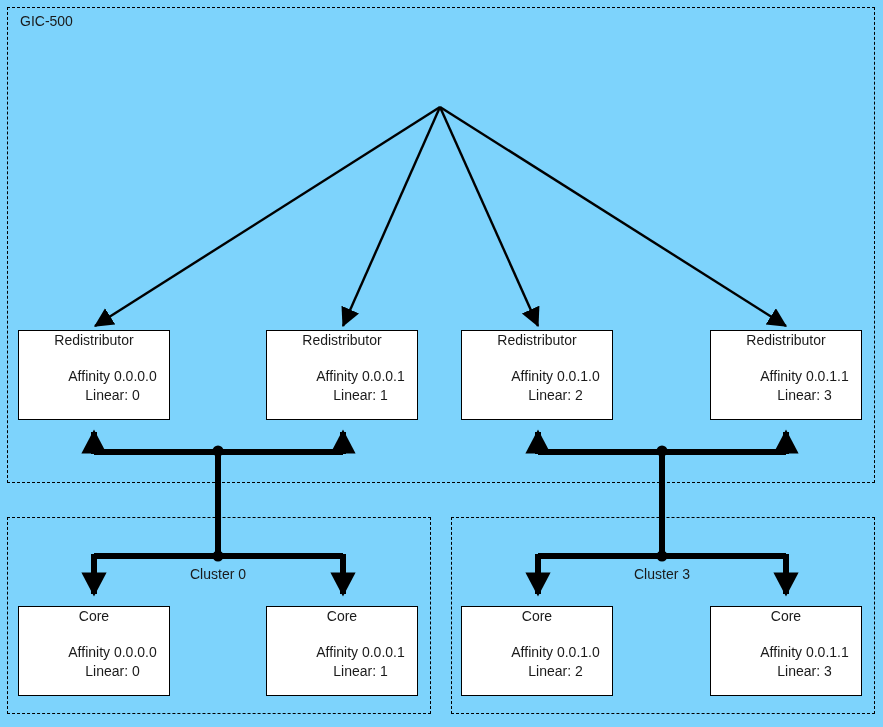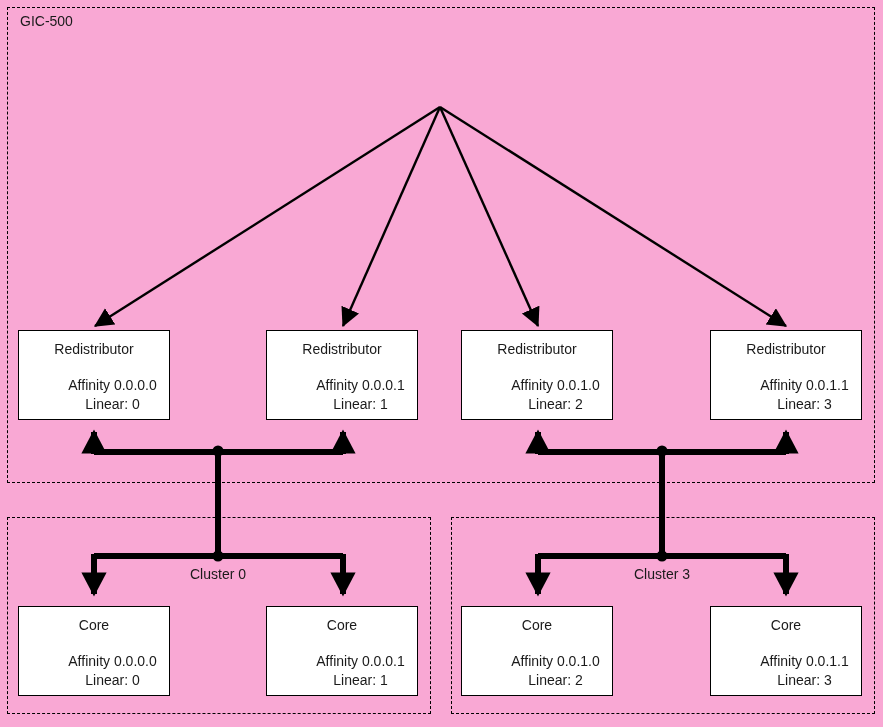--- a/index.html
+++ b/index.html
@@ -4,21 +4,21 @@
 <style>
   html, body {
     margin: 0;
     padding: 0;
     background: #ffffff;
   }
   #canvas {
     position: relative;
     width: 883px;
     height: 727px;
-    background: #f9a8d4;
+    background: #7dd3fc;
     font-family: "Liberation Sans", sans-serif;
     overflow: hidden;
   }
   svg.layer {
     position: absolute;
     left: 0;
     top: 0;
     width: 883px;
     height: 727px;
     pointer-events: none;
@@ -42,21 +42,20 @@
     background: #ffffff;
     display: flex;
     flex-direction: column;
     align-items: center;
     justify-content: flex-start;
   }
   .node-title {
     font-size: 14px;
     color: #1a1a1a;
     text-align: center;
-    margin-top: 9px;
     line-height: 18px;
     white-space: nowrap;
   }
   .node-detail {
     font-size: 14px;
     color: #1a1a1a;
     text-align: center;
     line-height: 19px;
     white-space: nowrap;
     margin-left: 37px;

